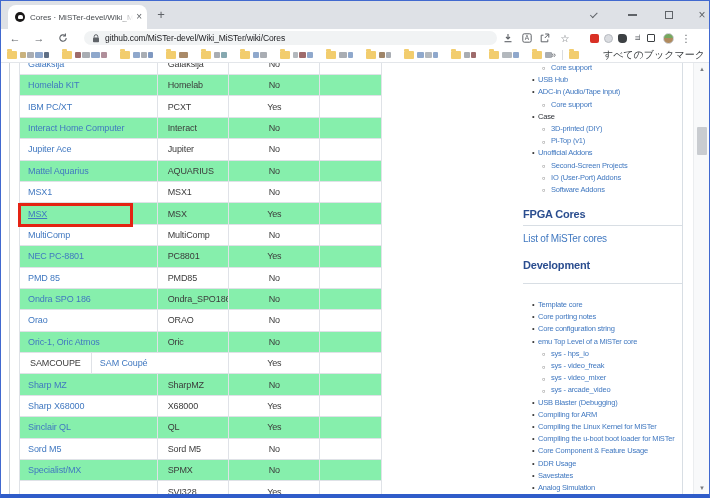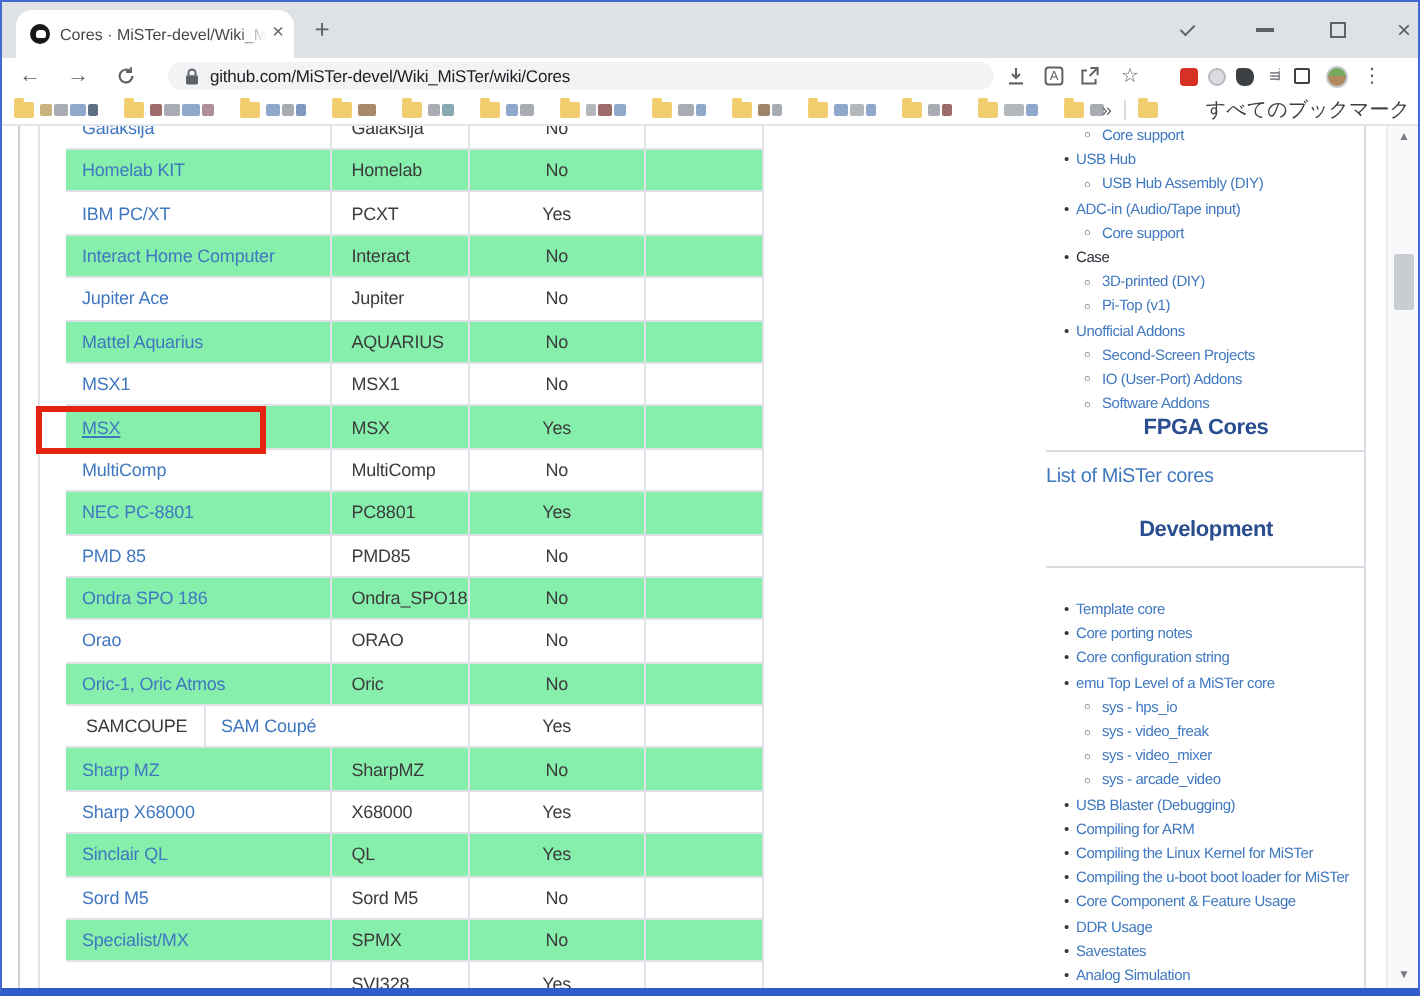--- a/index.html
+++ b/index.html
@@ -43,42 +43,42 @@
   .bm-right{position:absolute;right:2px;top:0;height:15px;display:flex;align-items:center;}
   .bm-more{font-size:9px;color:#5f6368;margin-right:6px;}
   .bm-div{width:1px;height:10px;background:#dadce0;margin-right:6px;}
   .bm-label{font-size:10px;color:#3c4043;margin-left:21px;margin-right:2px;white-space:nowrap;}
   
   .content{position:absolute;left:1px;top:63px;width:708px;height:431px;background:#fff;overflow:hidden;}
   .page-edge{position:absolute;left:8px;top:0;bottom:0;width:1px;background:#ccd2d9;}
   .sb-edge{position:absolute;left:681px;top:0;bottom:0;width:1px;background:#d8dee4;}
   
   .cores-table{position:absolute;left:18px;top:-10.4px;width:363px;border-left:1px solid #dfe2e7;border-top:1px solid #dfe2e7;}
-  .trow{display:flex;height:21.4px;background:#fff;margin-left:13px;}
+  .trow{display:flex;height:21.4px;background:#fff;}
   .trow.stripe{background:#86efac;}
   .tcell{border-right:1px solid #dfe2e7;border-bottom:1px solid #dfe2e7;font-size:9px;display:flex;align-items:center;white-space:nowrap;overflow:hidden;color:#3b3b3b;letter-spacing:-0.1px;}
   .c-name{width:138px;padding-left:8px;}
   .c-core{width:72px;padding-left:10px;}
   .c-save{width:91px;justify-content:center;}
   .c-note{width:62px;}
   .tlink{color:#4078c0;text-decoration:none;cursor:pointer;}
   .tlink.hovered{text-decoration:underline;}
   .redbox{position:absolute;left:17px;top:140px;width:115px;height:24px;border:3px solid #e42313;z-index:5;}
   
   .sidebar{position:absolute;left:522px;top:0;width:160px;}
   .sb-list{position:absolute;left:0;margin:0;padding:0;list-style:none;width:160px;}
   .sb-li{line-height:12.2px;font-size:7.5px;letter-spacing:-0.2px;white-space:nowrap;position:relative;}
   .lv1{padding-left:15px;}
   .lv2{padding-left:28px;}
   .bullet{position:absolute;color:#3b3b3b;}
   .lv1>.bullet{left:9px;font-size:7.5px;}
   .lv2>.bullet{left:19px;font-size:5.5px;top:0.5px;}
   .sb-link{color:#4078c0;text-decoration:none;cursor:pointer;}
   .sb-plain{color:#2b2f36;}
-  .sb-h{position:absolute;left:0;width:160px;font-weight:bold;font-size:11px;color:#2a4d8f;letter-spacing:-0.2px;border-bottom:1px solid #d8dee4;text-align:center;}
+  .sb-h{position:absolute;left:0;width:160px;font-weight:bold;font-size:11px;color:#2a4d8f;letter-spacing:-0.2px;border-bottom:1px solid #d8dee4;}
   .sb-h2pad{padding-bottom:12px;}
   .sb-h1pad{padding-bottom:5px;}
   .sb-single{position:absolute;left:0;font-size:10px;letter-spacing:-0.2px;}
   
   .scrollbar{position:absolute;left:692px;top:0;width:16px;height:431px;background:#f8f9fa;border-left:1px solid #ebedef;}
   .scroll-arrow{position:absolute;left:0;width:16px;height:12px;color:#7a7d80;font-size:6px;text-align:center;line-height:12px;}
   .scroll-thumb{position:absolute;left:3px;width:10px;top:64px;height:28px;background:#c9ccd0;border-radius:1px;}
   
   .statusbar{position:absolute;left:0;top:417px;width:191px;height:14px;background:#f4f4f4;border:1px solid #cfcfcf;border-left:none;border-bottom:none;border-top-right-radius:4px;display:flex;align-items:center;padding:0 5px;z-index:10;}
   .status-text{font-size:8px;color:#4a4d51;white-space:nowrap;letter-spacing:-0.1px;}
@@ -415,21 +415,20 @@
           <div class="tcell c-note"></div>
         </div>
       </div>
 
     <div class="redbox"></div>
 
     <div class="sidebar">
       <ul class="sb-list" style="top:-1.1px;">
           <li class="sb-li lv2"><span class="bullet">○</span><a class="sb-link">Core support</a></li>
           <li class="sb-li lv1"><span class="bullet">•</span><a class="sb-link">USB Hub</a></li>
-          <li class="sb-li lv2"><span class="bullet">○</span><a class="sb-link">USB Hub Assembly (DIY)</a></li>
           <li class="sb-li lv1"><span class="bullet">•</span><a class="sb-link">ADC-in (Audio/Tape input)</a></li>
           <li class="sb-li lv2"><span class="bullet">○</span><a class="sb-link">Core support</a></li>
           <li class="sb-li lv1"><span class="bullet">•</span><span class="sb-plain">Case</span></li>
           <li class="sb-li lv2"><span class="bullet">○</span><a class="sb-link">3D-printed (DIY)</a></li>
           <li class="sb-li lv2"><span class="bullet">○</span><a class="sb-link">Pi-Top (v1)</a></li>
           <li class="sb-li lv1"><span class="bullet">•</span><a class="sb-link">Unofficial Addons</a></li>
           <li class="sb-li lv2"><span class="bullet">○</span><a class="sb-link">Second-Screen Projects</a></li>
           <li class="sb-li lv2"><span class="bullet">○</span><a class="sb-link">IO (User-Port) Addons</a></li>
           <li class="sb-li lv2"><span class="bullet">○</span><a class="sb-link">Software Addons</a></li>
         </ul>

